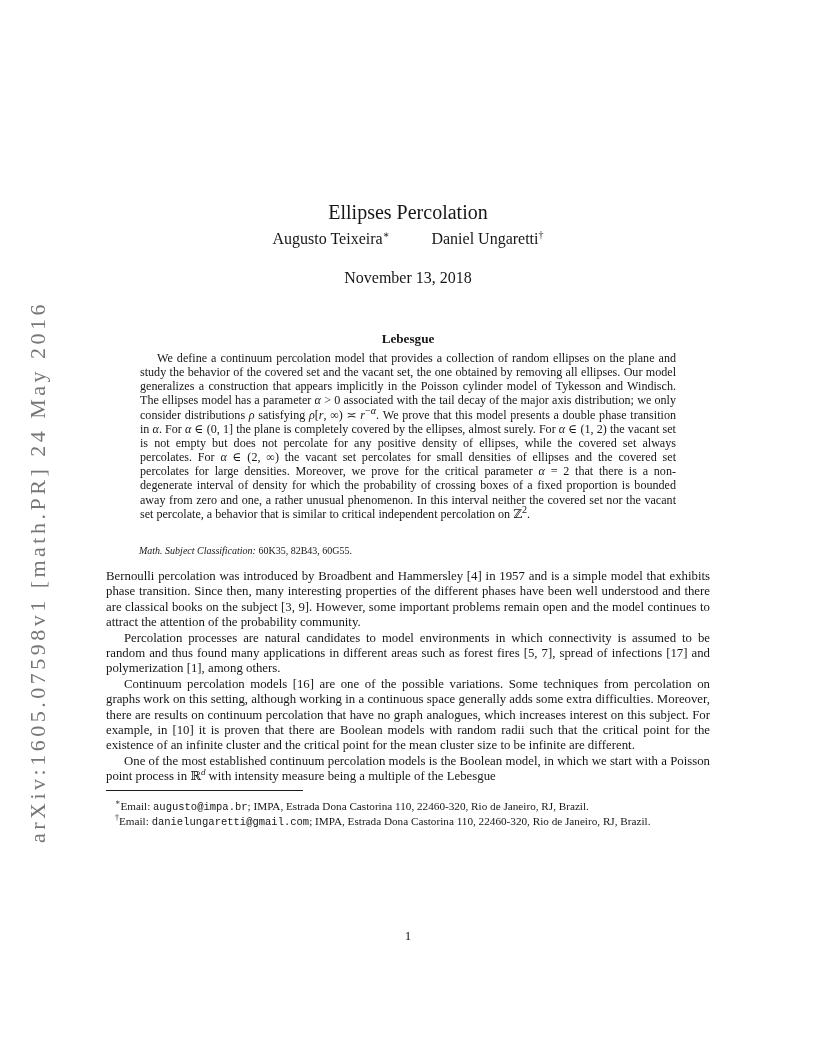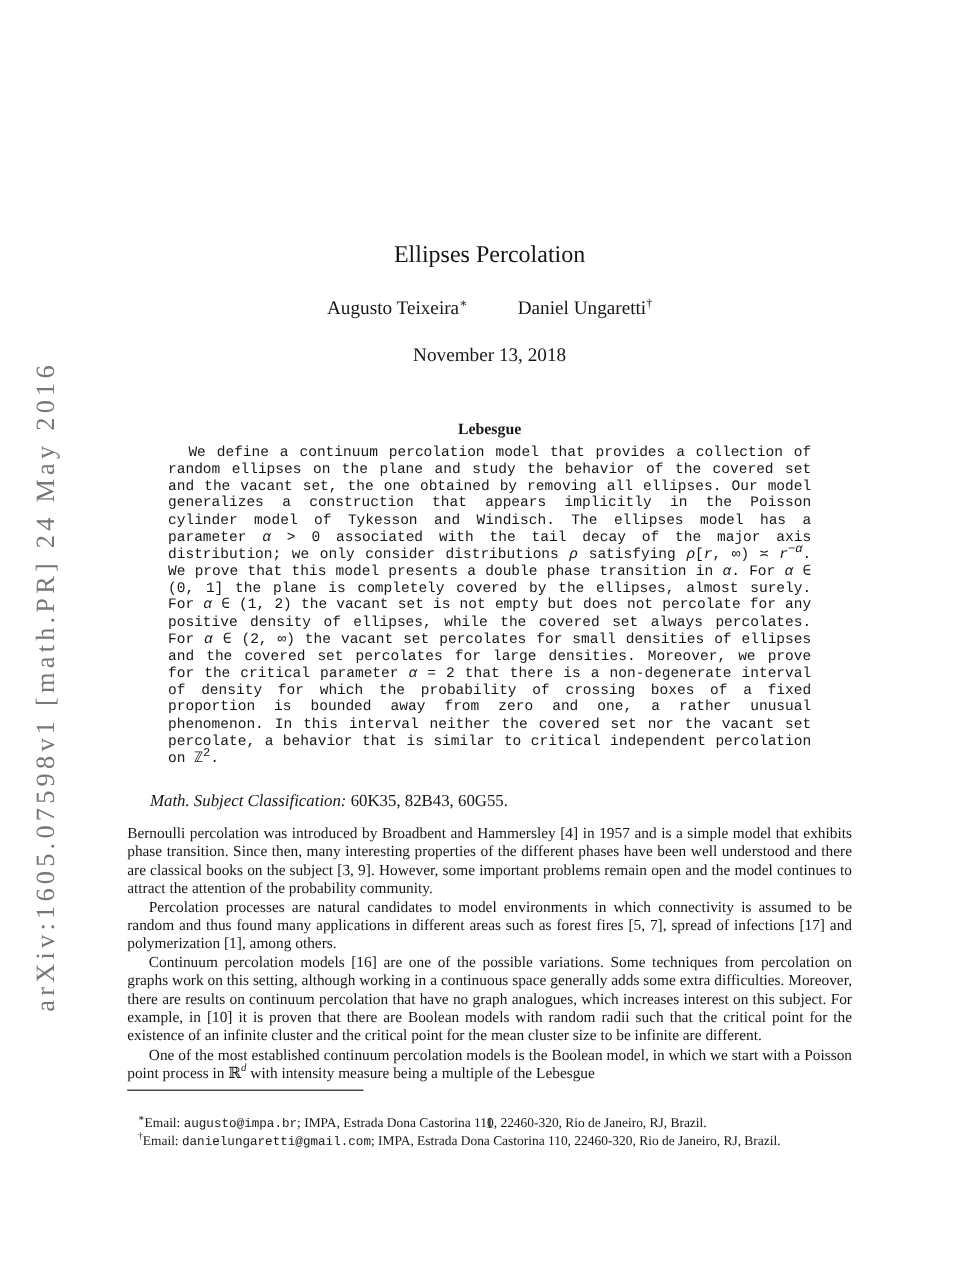--- a/index.html
+++ b/index.html
@@ -23,53 +23,53 @@
     color: #777777;
   }
   .content { position: absolute; left: 106px; top: 0; width: 604px; }
   .title {
     margin: 0; padding-top: 200px;
     font-size: 20px; font-weight: 400;
     line-height: 24px; text-align: center;
   }
   .authors {
     display: flex; justify-content: center; gap: 42px;
-    margin-top: 24px; font-size: 16px; line-height: 19px;
+    margin-top: 5px; font-size: 16px; line-height: 19px;
   }
   sup { line-height: 0; }
   .author sup { font-size: 10px; }
   .date { text-align: center; margin-top: 20px; font-size: 16px; line-height: 19px; }
   .abstract-heading {
     text-align: center; font-weight: bold;
     font-size: 13.2px; margin-top: 44px; line-height: 15px;
   }
   .abstract-body {
     margin: 5px 34px 0 34px;
     font-size: 12.1px; line-height: 14.15px;
-    text-align: justify; text-indent: 17px; font-family: Liberation Mono, monospace;
+    text-align: justify; text-indent: 17px;
   }
   .abstract-body i, .body-par i, .msc i { font-style: italic; }
-  .msc { margin: 23px 34px 0 19px; font-size: 14px; line-height: 14px; }
+  .msc { margin: 23px 34px 0 33px; font-size: 10px; line-height: 14px; }
   .section-heading {
     margin: 22px 0 0 0;
     font-size: 19.5px; font-weight: bold; line-height: 22px;
   }
   .section-heading .sec-num { margin-right: 21px; }
   .body-par {
     margin: 0;
     font-size: 12.8px; line-height: 15.4px;
     text-align: justify; text-indent: 18px;
   }
   .body-par.first { margin-top: 11px; text-indent: 0; }
   .body-par sup { font-size: 9px; }
   .footnote-rule {
     margin-top: 5px; width: 197px; height: 0;
     border-top: 1.2px solid #1c1c1c;
   }
-  .footnotes { margin-top: 20px; font-size: 11.2px; line-height: 14.8px; }
+  .footnotes { margin-top: 8px; font-size: 11.2px; line-height: 14.8px; }
   .footnote { text-indent: 9px; text-align: justify; }
   .footnote sup { font-size: 8px; }
   .tt { font-family: "Liberation Mono", "DejaVu Sans Mono", monospace; font-size: 10.5px; }
   .page-number {
     position: absolute; top: 928px; left: 0; width: 100%;
     text-align: center; font-size: 13px;
   }
 </style>
 </head>
 <body>

